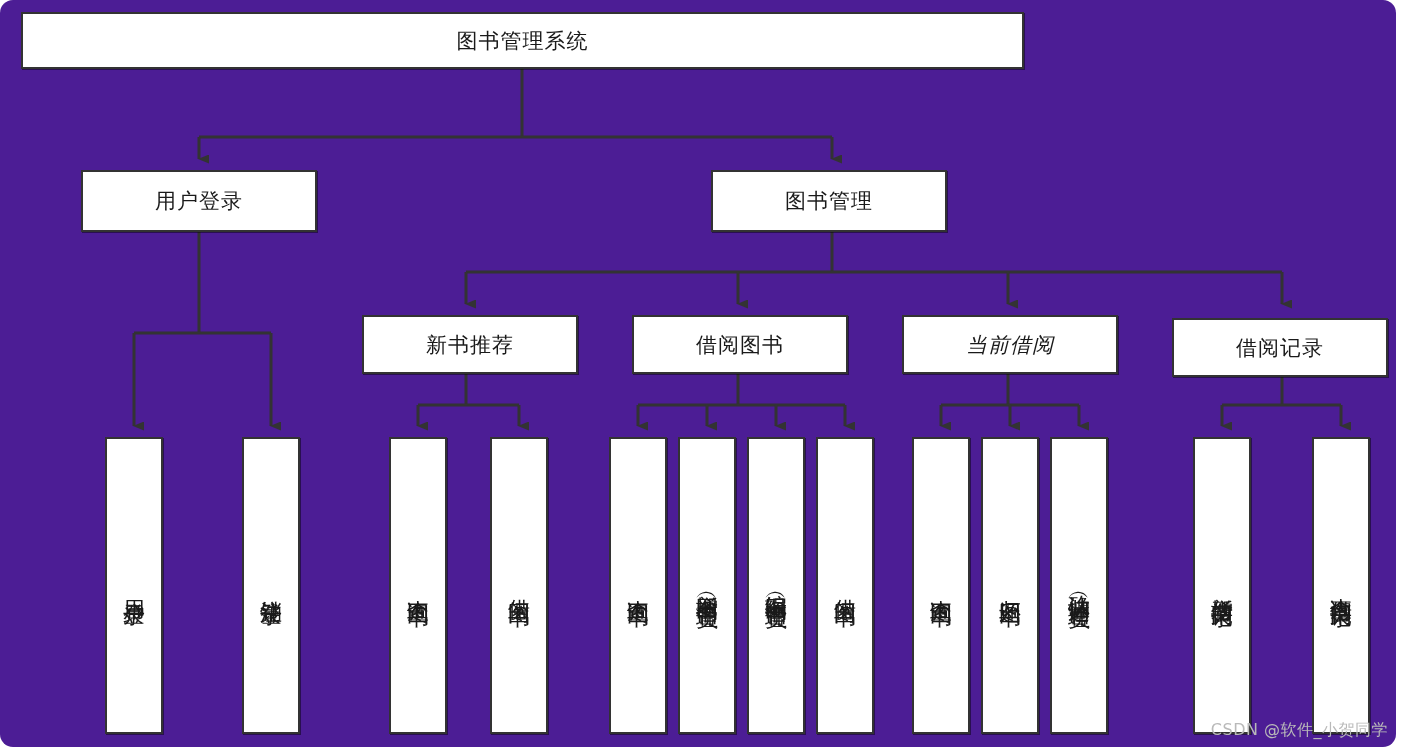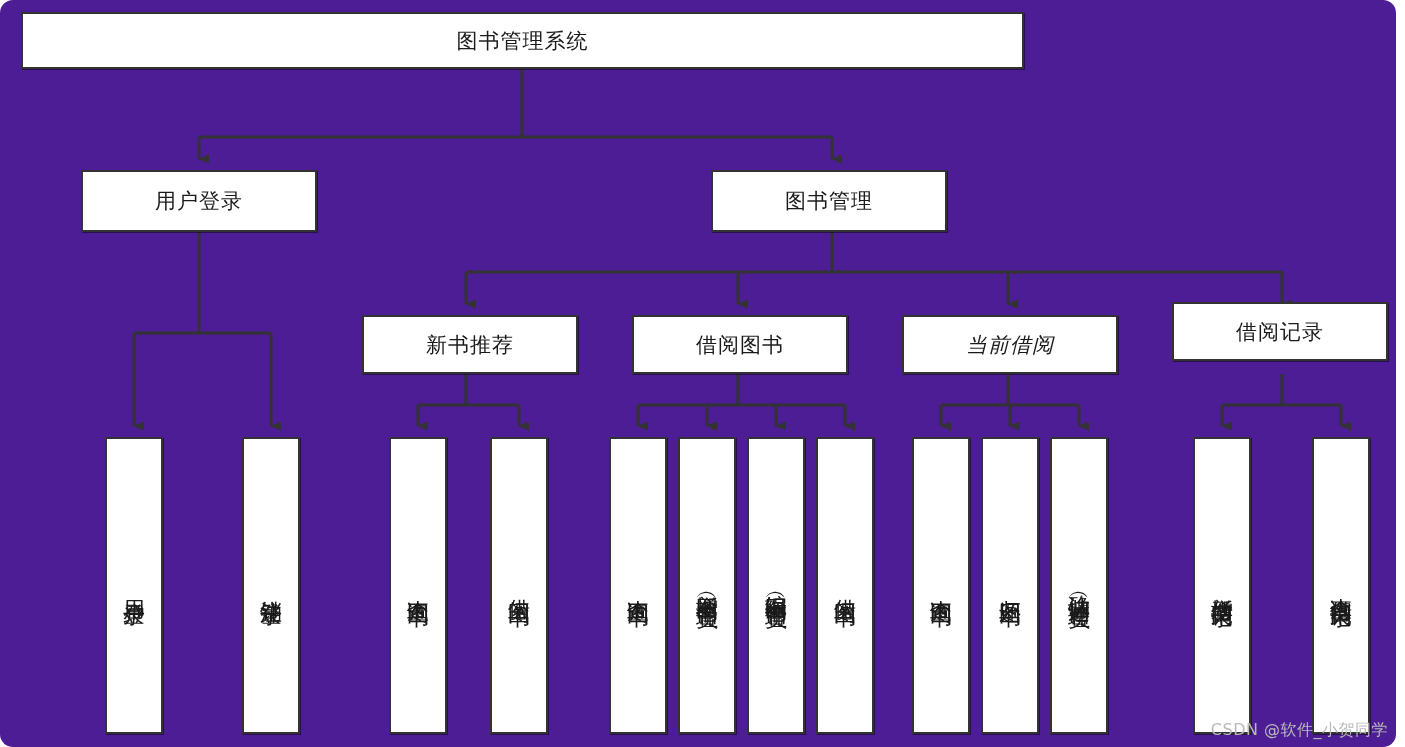--- a/index.html
+++ b/index.html
@@ -141,21 +141,21 @@
   </div>
 
   <div class="node node-h" style="left:632px; top:315px; width:216px; height:59px;">
     <span class="node-label">借阅图书</span>
   </div>
 
   <div class="node node-h" style="left:902px; top:315px; width:216px; height:59px;font-style:italic;">
     <span class="node-label">当前借阅</span>
   </div>
 
-  <div class="node node-h" style="left:1172px; top:302px; width:216px; height:59px;">
+  <div class="node node-h" style="left:1172px; top:318px; width:216px; height:59px;">
     <span class="node-label">借阅记录</span>
   </div>
 
   <div class="node node-v" style="left:105px; top:437px; width:58px; height:297px;">
     <span class="node-label">用户登录</span>
   </div>
 
   <div class="node node-v" style="left:242px; top:437px; width:58px; height:297px;">
     <span class="node-label">注销登录</span>
   </div>

